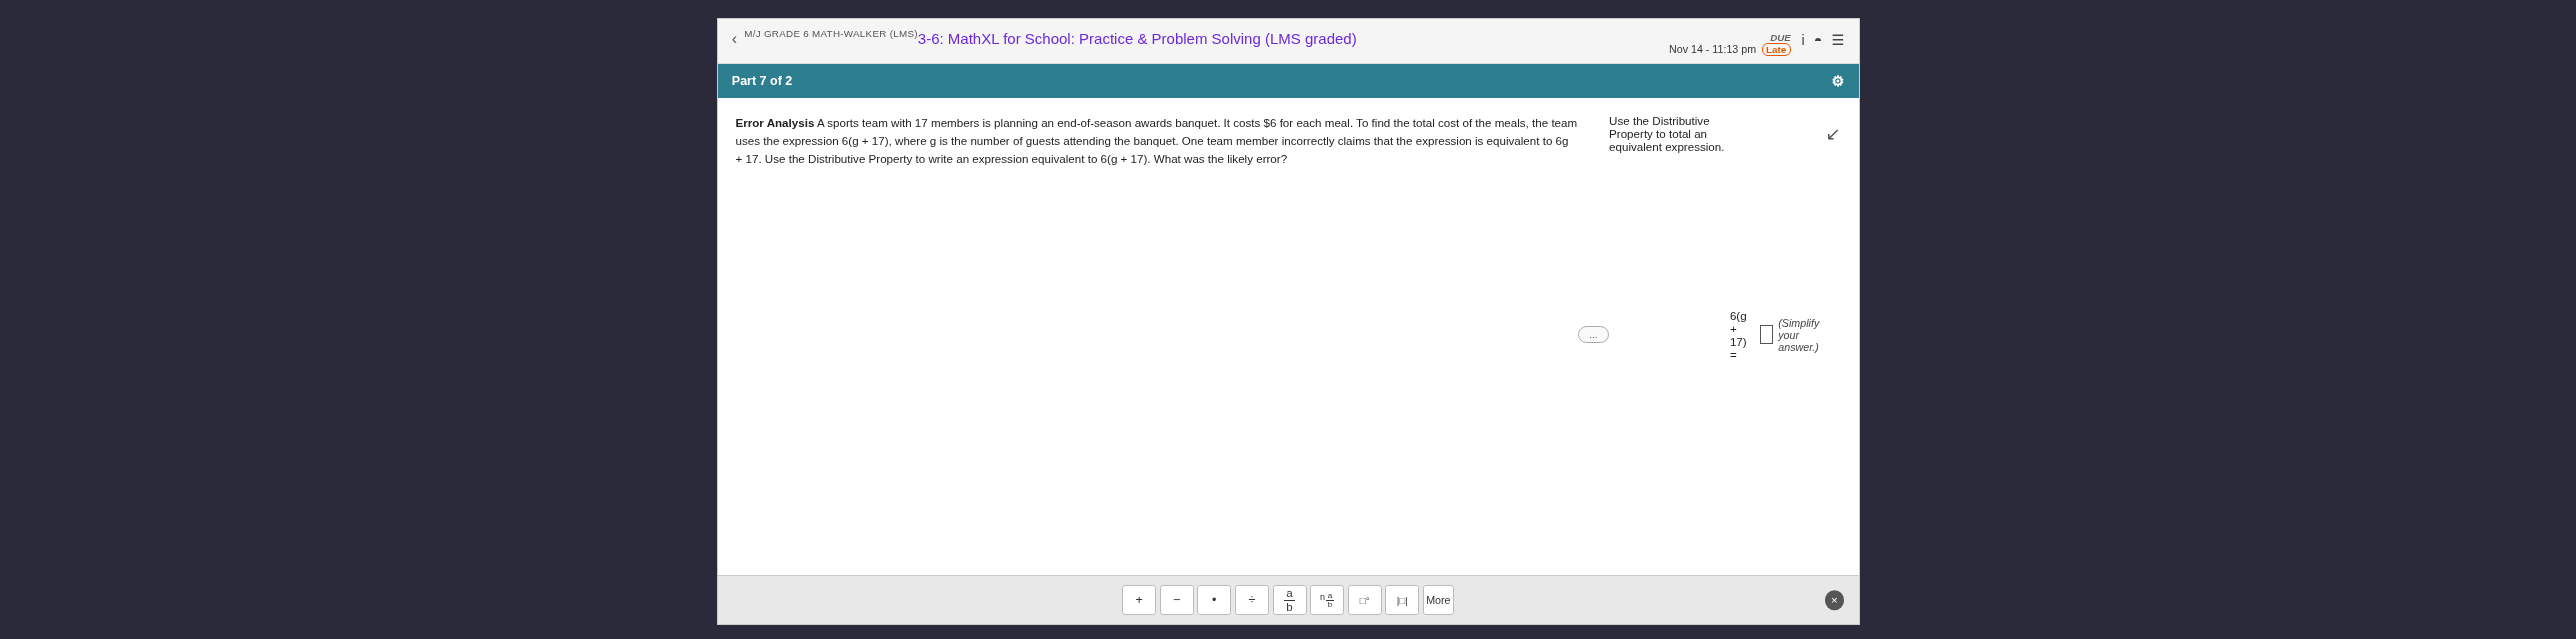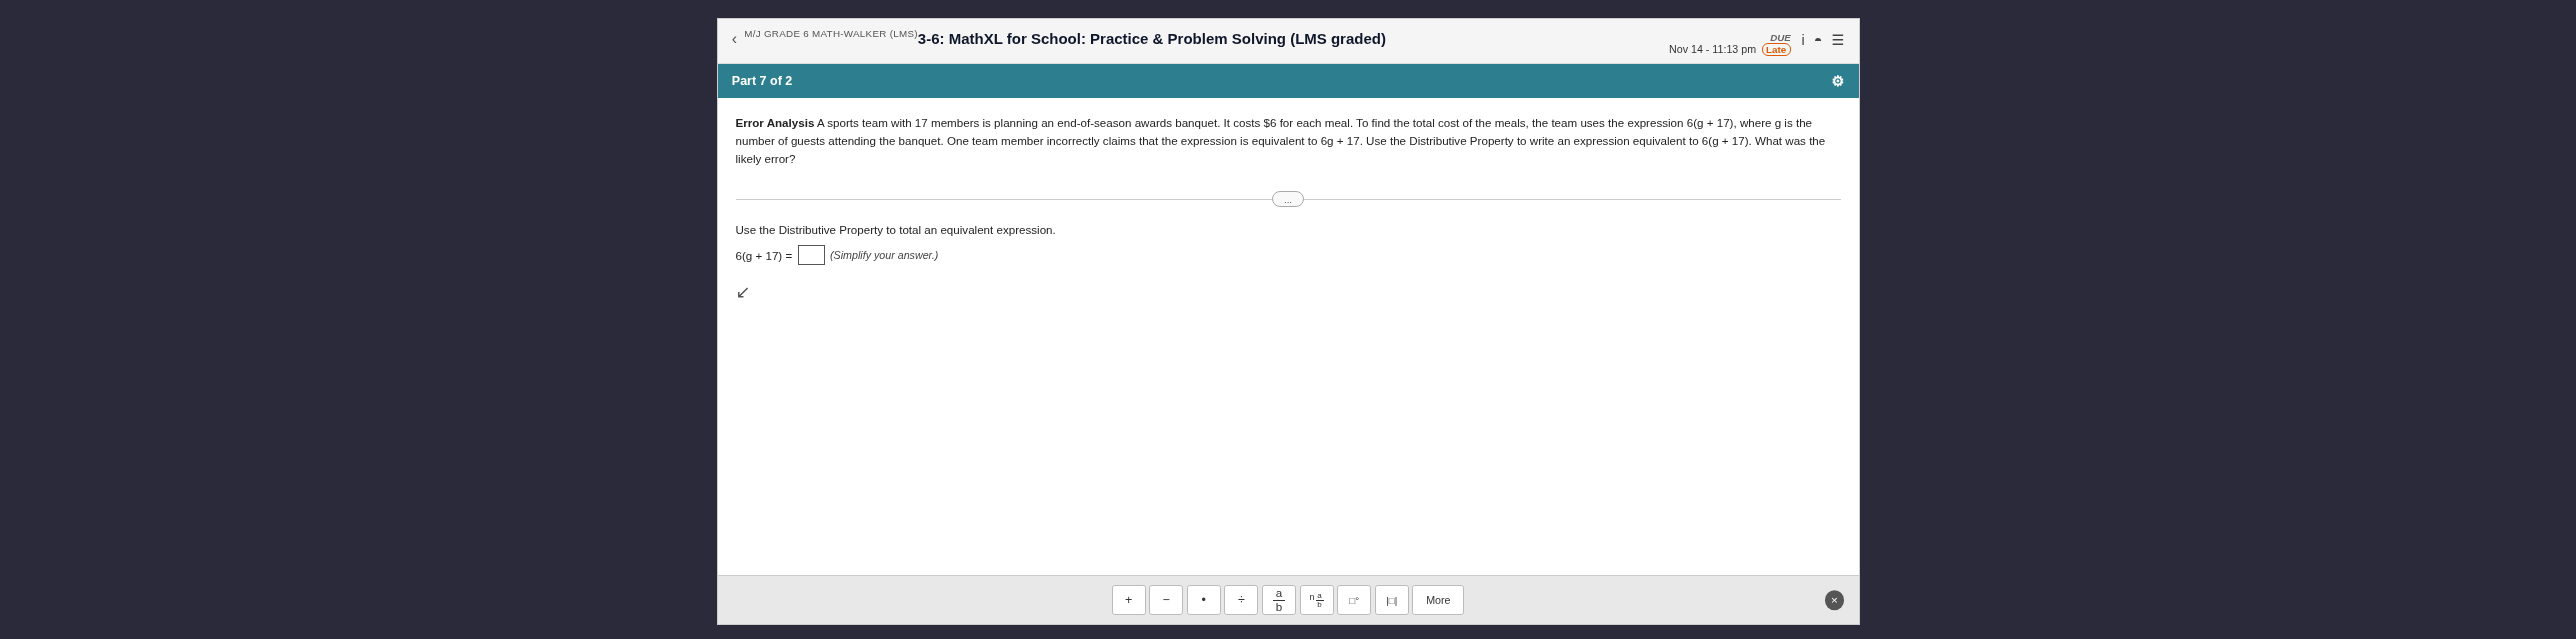--- a/index.html
+++ b/index.html
@@ -52,22 +52,22 @@
     }
 
     .breadcrumb-text {
       font-size: 9.8px;
       color: #555;
       letter-spacing: 0.3px;
     }
 
     .main-title {
       font-size: 15px;
-      color: #0f172a;
-      font-weight: 700;
+      color: #6d28d9;
+      font-weight: 400;
       margin-top: 1.8px;
     }
 
     .header-right {
       display: flex;
       align-items: flex-start;
       gap: 10.7px;
       padding-top: 3.6px;
     }
 
@@ -134,21 +134,21 @@
       cursor: pointer;
     }
 
     
     .question-area {
       background: white;
       padding: 16px 18px 12.5px 18px;
       flex: 1;
       overflow-y: auto;
       display: flex;
-      flex-direction: column;
+      flex-direction: row;
     }
 
     .question-text {
       font-size: 11.6px;
       color: #222;
       line-height: 1.55;
       margin-bottom: 14.3px;
     }
 
     .question-text .bold-label {
@@ -184,21 +184,20 @@
       margin-bottom: 9px;
     }
 
     .answer-row {
       display: flex;
       align-items: center;
       gap: 5.4px;
       font-size: 11.6px;
       color: #222;
       margin-bottom: 7.1px;
-      text-align: right;
     }
 
     .answer-box {
       width: 27px;
       height: 19.6px;
       border: 0.9px solid #555;
       display: inline-block;
       background: white;
     }
 
@@ -228,21 +227,21 @@
       height: 30px;
       font-size: 12.5px;
       color: #333;
       cursor: pointer;
       display: flex;
       align-items: center;
       justify-content: center;
     }
 
     .toolbar-btn.wide {
-      width: 52px;
+      width: 31px;
       font-size: 10.7px;
       font-weight: 500;
     }
 
     .toolbar-btn.fraction {
       font-size: 9.8px;
     }
 
     .close-btn {
       position: absolute;

